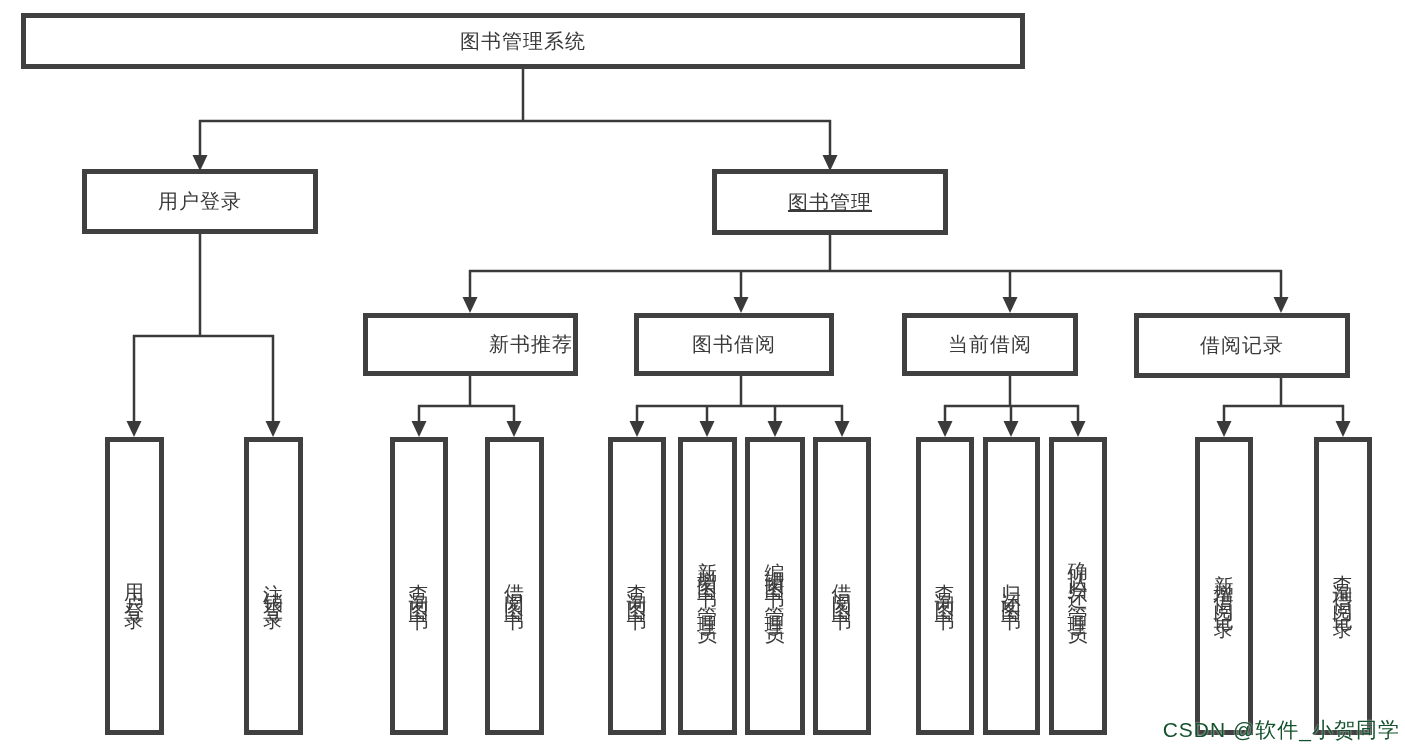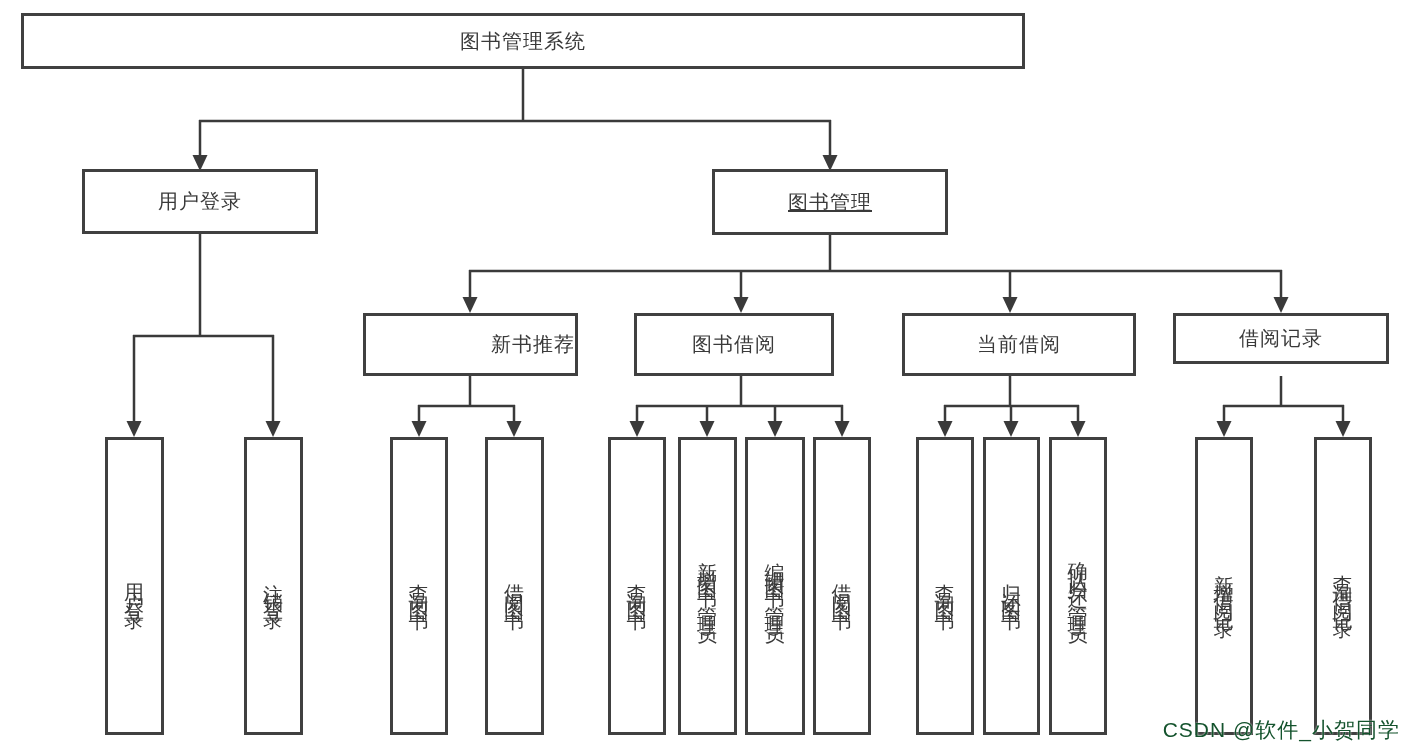--- a/index.html
+++ b/index.html
@@ -18,21 +18,21 @@
   .connectors {
     position: absolute;
     left: 0; top: 0;
     width: 1405px;
     height: 747px;
     z-index: 1;
   }
   .node {
     position: absolute;
     box-sizing: border-box;
-    border: 3px solid #404040;
+    border: 5px solid #404040;
     background: #ffffff;
     display: flex;
     align-items: center;
     justify-content: center;
     color: #3a3a3a;
     z-index: 2;
   }
   .hlabel {
     font-size: 20px;
     letter-spacing: 1px;
@@ -113,24 +113,24 @@
   <div class="node" style="left:712px; top:169px; width:236px; height:66px;text-decoration:underline;">
     <span class="hlabel">图书管理</span>
   </div>
 
   <div class="node" style="left:363px; top:313px; width:215px; height:63px;justify-content:flex-end;">
     <span class="hlabel">新书推荐</span>
   </div>
   <div class="node" style="left:634px; top:313px; width:200px; height:63px;">
     <span class="hlabel">图书借阅</span>
   </div>
-  <div class="node" style="left:902px; top:313px; width:234px; height:63px;font-family:Liberation Serif, serif;">
+  <div class="node" style="left:902px; top:313px; width:176px; height:63px;font-family:Liberation Serif, serif;">
     <span class="hlabel">当前借阅</span>
   </div>
-  <div class="node" style="left:1173px; top:313px; width:216px; height:51px;">
+  <div class="node" style="left:1134px; top:313px; width:216px; height:65px;">
     <span class="hlabel">借阅记录</span>
   </div>
 
   <div class="node" style="left:105px; top:437px; width:59px; height:298px;">
     <span class="vlabel">用户登录</span>
   </div>
   <div class="node" style="left:244px; top:437px; width:59px; height:298px;">
     <span class="vlabel">注销登录</span>
   </div>
 

